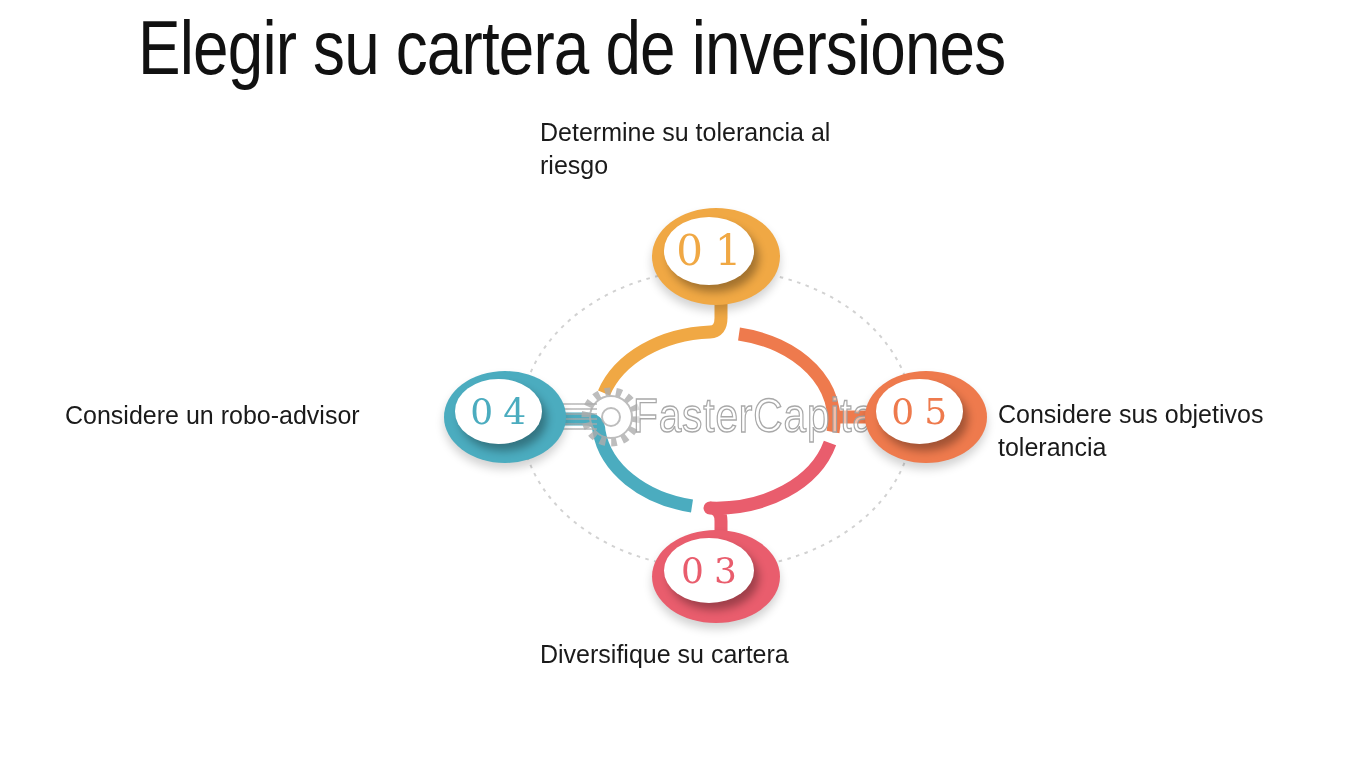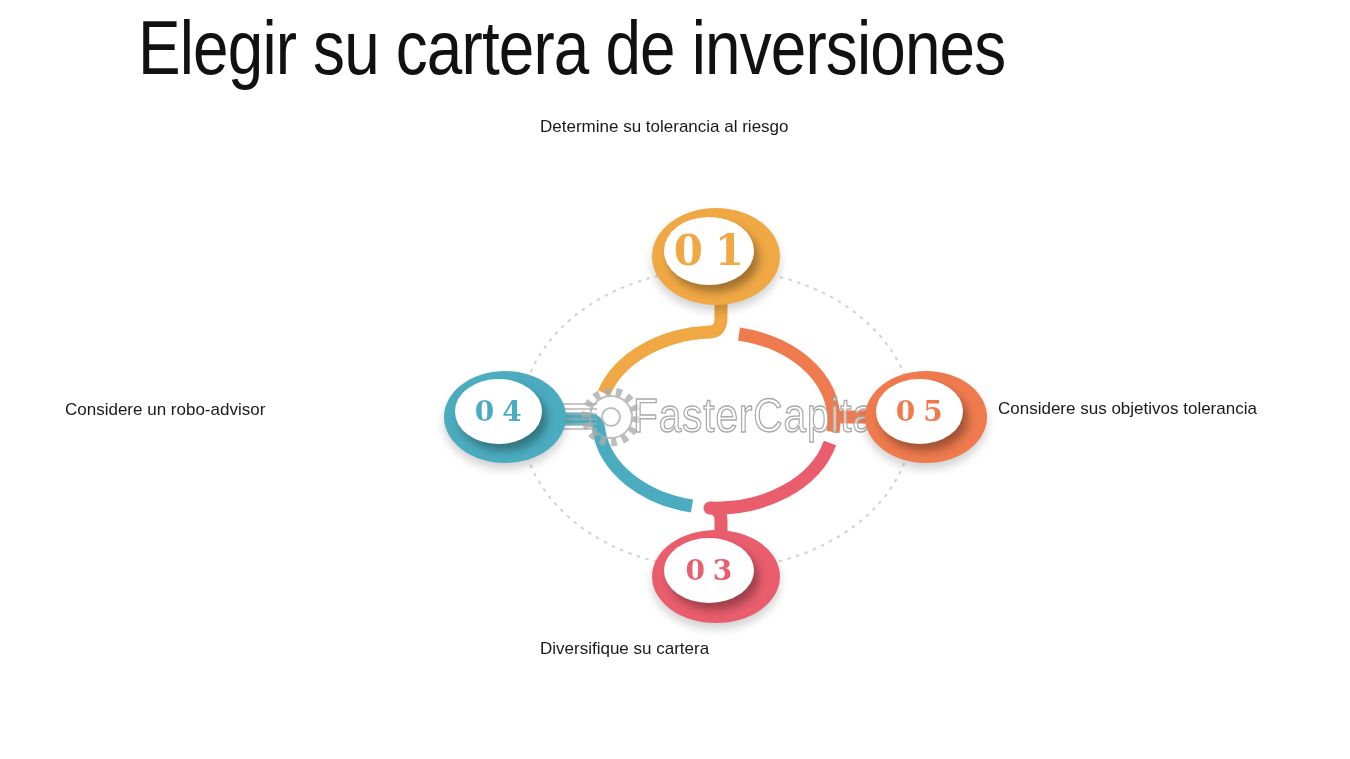--- a/index.html
+++ b/index.html
@@ -56,35 +56,35 @@
     box-shadow:0 6px 10px rgba(0,0,0,0.18);
   }
   .node-inner {
     position:absolute; left:9%; top:9%; width:71%; height:70%;
     background:#fff; border-radius:50%;
     box-shadow:5px 7px 9px rgba(0,0,0,0.32);
     display:flex; align-items:center; justify-content:center;
   }
   .node-number {
     font-family:"DejaVu Serif", serif;
-    font-weight:700;
+    font-weight:400;
     color:var(--node,#ccc);
     letter-spacing:.28em; padding-left:.28em;
   }
   .n1 { left:612px; top:208px; width:128px; height:97px; }
   .n2 { left:825px; top:371px; width:122px; height:92px; }
   .n3 { left:612px; top:530px; width:128px; height:93px; }
   .n4 { left:404px; top:371px; width:122px; height:92px; }
   .n1 .node-number { font-size:42px; }
-  .n2 .node-number, .n3 .node-number, .n4 .node-number { font-size:28px; }
+  .n2 .node-number, .n3 .node-number, .n4 .node-number { font-size:36px; }
 
   
   .step-label {
     position:absolute; z-index:4;
-    font-size:17px; line-height:1.3; color:var(--c-text,#1a1a1a);
+    font-size:25px; line-height:1.3; color:var(--c-text,#1a1a1a);
   }
   .label-top    { left:500px; top:116px; width:345px; }
   .label-right  { left:958px; top:398px; width:315px; }
   .label-bottom { left:500px; top:638px; width:340px; white-space:nowrap; }
   .label-left   { left:25px;  top:399px; width:340px; white-space:nowrap; }
 </style>
 </head>
 <body>
 
 <div id="canvas">

